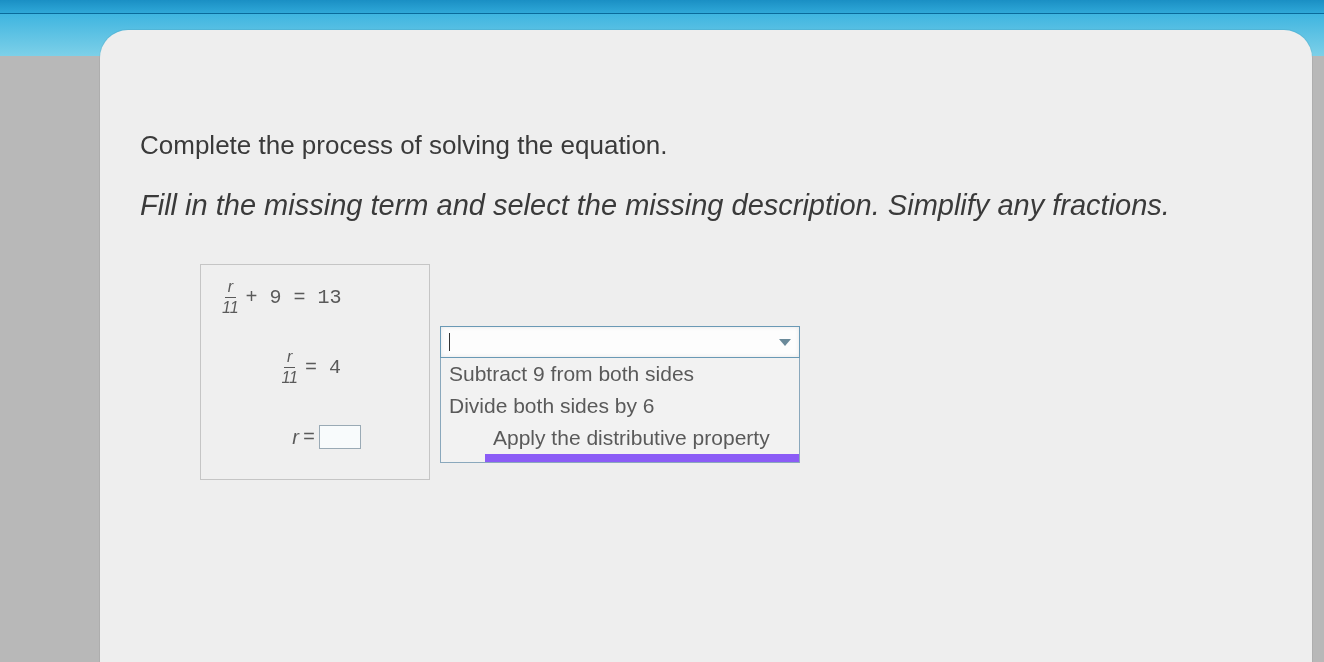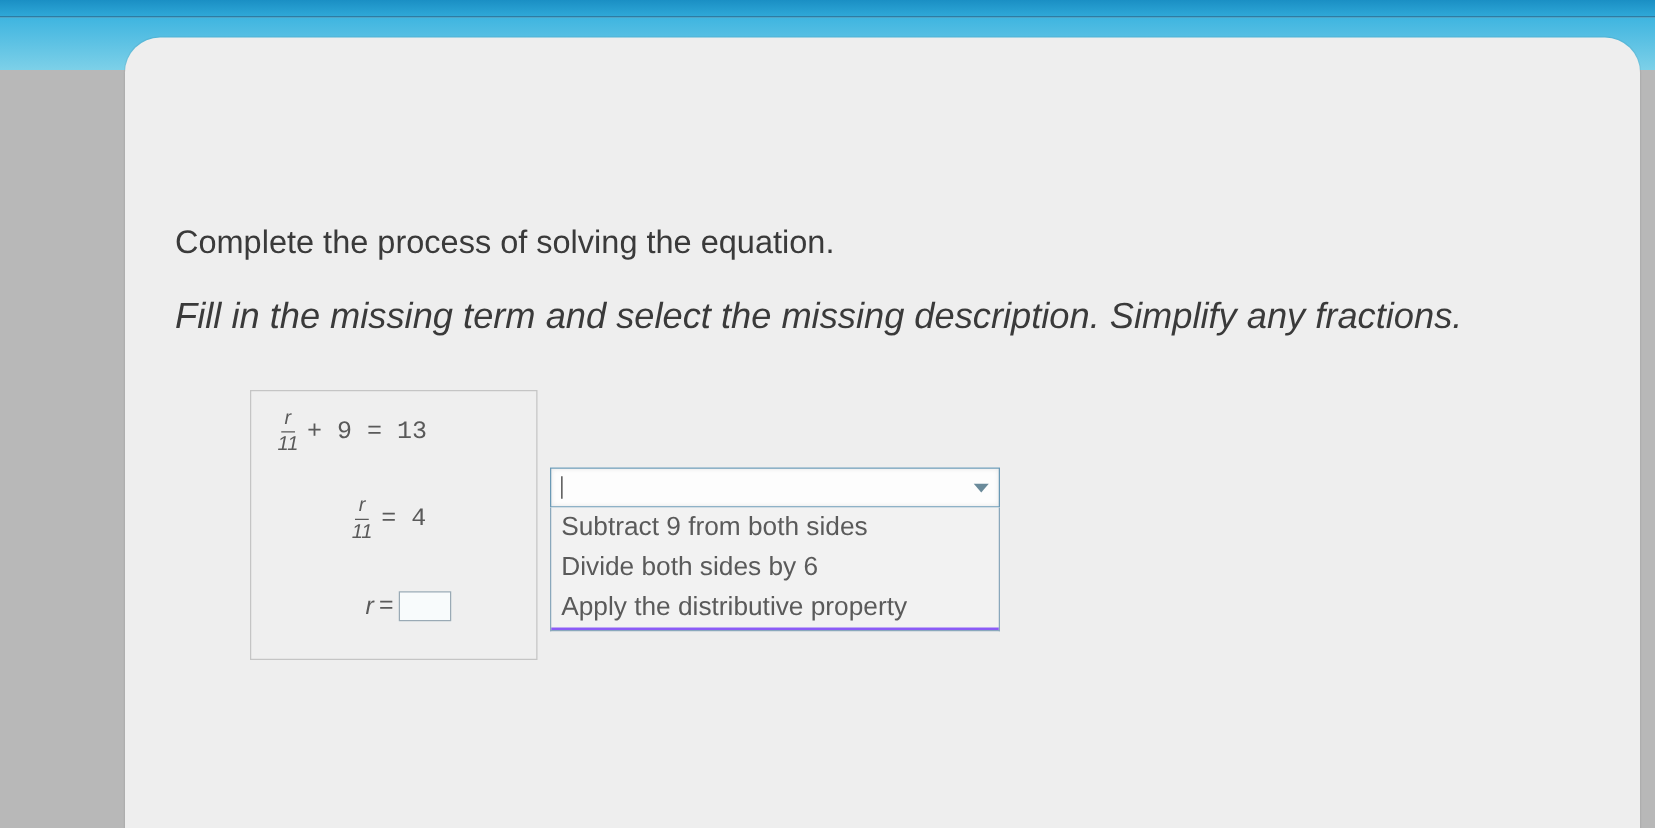--- a/index.html
+++ b/index.html
@@ -28,21 +28,20 @@
     background: #eeeeee;
     border-radius: 28px 28px 0 0;
     min-height: 640px;
     padding: 100px 40px 40px 40px;
     box-shadow: 0 0 0 1px rgba(0,0,0,0.05);
   }
   .instr1 {
     color: #3a3a3a;
     font-size: 26px;
     margin-bottom: 28px;
-    margin-top: 48px;
   }
   .instr2 {
     color: #3a3a3a;
     font-size: 29px;
     font-style: italic;
     margin-bottom: 42px;
   }
   .work-area {
     margin-left: 60px;
     display: flex;
@@ -125,21 +124,22 @@
     background: #f2f2f2;
     width: 100%;
   }
   .opt {
     padding: 4px 8px;
     font-size: 21px;
     color: #5a5a5a;
     cursor: pointer;
   }
   .opt:last-child {
-    border-bottom: 2px solid #8b5cf6;
+    border-bottom: 8px solid #8b5cf6;
+    margin-left: 44px;
   }
 </style>
 </head>
 <body>
 
 <div class="top-bar"></div>
 <div class="tab-edge"></div>
 
 <div class="content-panel">
 

